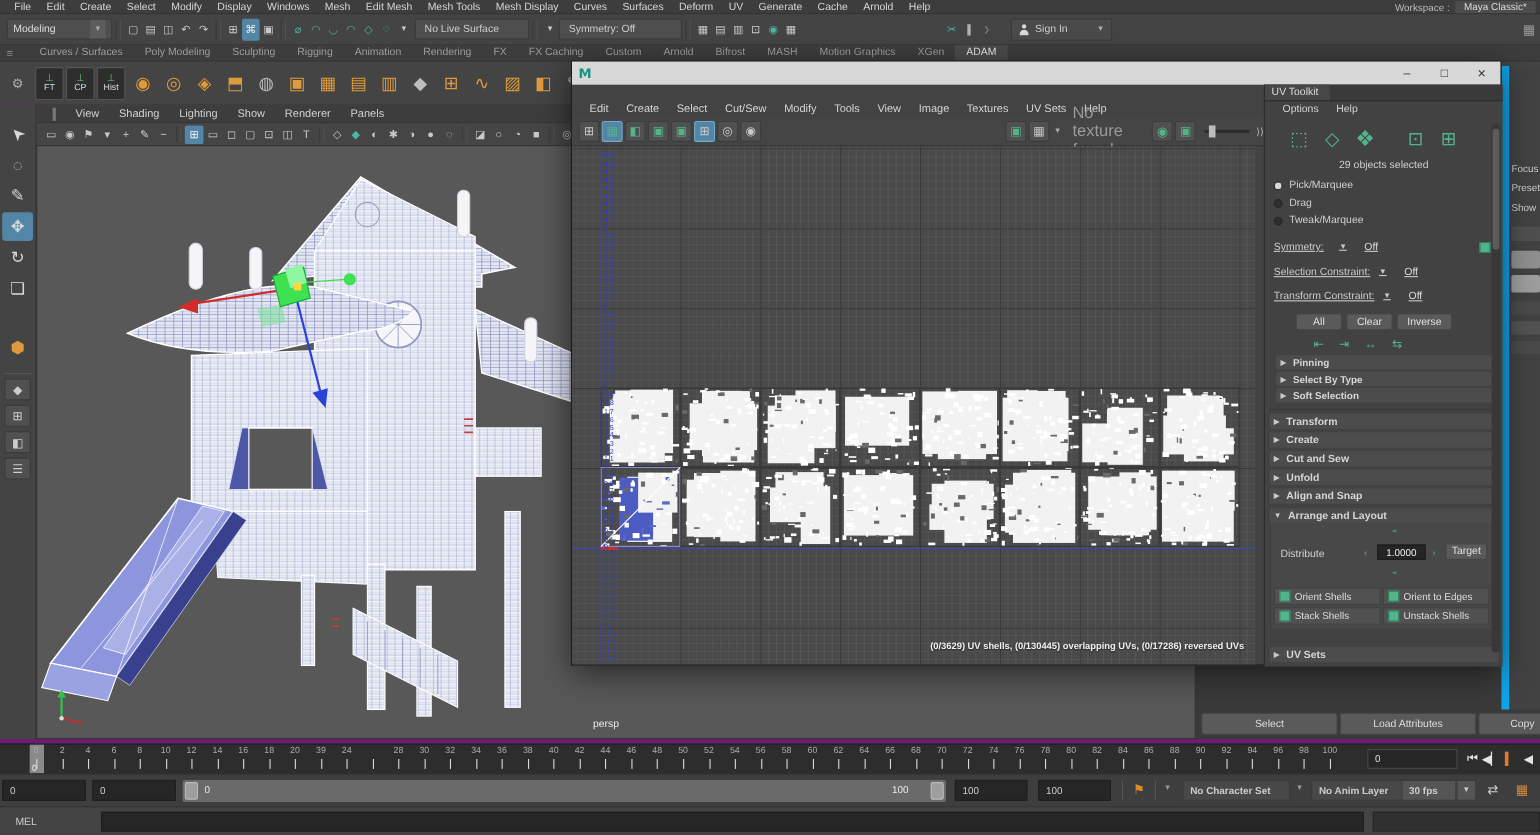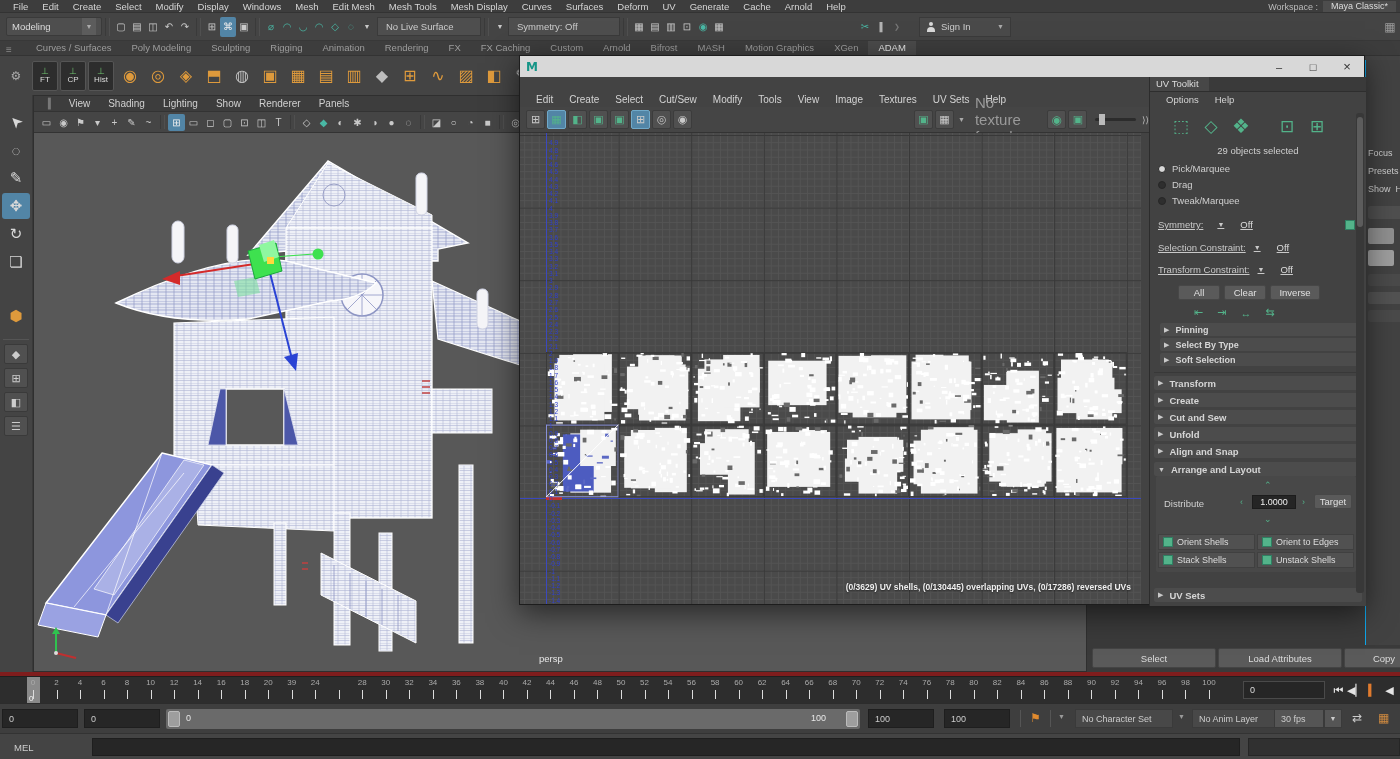--- a/index.html
+++ b/index.html
@@ -1,17 +1,17 @@
 <!DOCTYPE html>
 <html><head>
 <meta charset="utf-8">
 <style>
   *{margin:0;padding:0;box-sizing:border-box;}
   html,body{background:#2b2b2b;}
-  #root{position:relative;width:1400px;height:759px;overflow:hidden;background:#7f1d1d;
+  #root{position:relative;width:1400px;height:759px;overflow:hidden;background:#701a75;
         font-family:"Liberation Sans",sans-serif;color:#ccc;-webkit-font-smoothing:antialiased;}
   .abs{position:absolute;}
   .row{display:flex;align-items:center;}
   
   #menubar{left:0;top:0;width:1400px;height:13px;background:#3d3d3d;display:flex;align-items:center;
            font-size:9.5px;color:#d6d6d6;padding-left:6px;gap:0;border-bottom:1px solid #333;}
   #menubar .mi{padding:0 7px;cursor:default;}
   #workspace{position:absolute;right:4px;top:0;height:13px;display:flex;align-items:center;font-size:9px;color:#bbb;gap:5px;}
   #workspace .wsval{background:#4d4d4d;padding:0 8px;height:11px;line-height:11px;color:#ddd;}
   
@@ -57,21 +57,21 @@
   #panelmenus .mi{padding:0 9px;}
   #vpicons{height:21px;background:#454545;display:flex;align-items:center;padding-left:4px;border-bottom:1px solid #333;}
   #vpicons .icon{width:17px;height:17px;font-size:10px;}
   #vpicons .icon.tealg{color:#49b8a5;}
   #vpcanvas{position:relative;width:100%;height:539px;background:#585858;}
   #persp{position:absolute;left:505px;bottom:8px;font-size:9.5px;color:#e8e8e8;}
   
   #channelarea{left:1087px;top:95px;width:313px;height:577px;background:#3a3a3a;}
   .aebtn{position:absolute;height:20px;background:#5a5a5a;border:1px solid #444;border-radius:2px;
          display:flex;align-items:center;justify-content:center;font-size:9.5px;color:#ddd;overflow:hidden;}
-  #attrsliver{left:1365px;top:60px;width:35px;height:585px;background:#424242;overflow:hidden;border-left:1px solid #0ea5e9;}
+  #attrsliver{left:1365px;top:60px;width:35px;height:585px;background:#424242;overflow:hidden;border-left:7px solid #0ea5e9;}
   #attrsliver .lbl{position:absolute;left:2px;font-size:9px;color:#ccc;white-space:nowrap;}
   #attrsliver .box{position:absolute;left:2px;width:40px;background:#505050;border-radius:2px;}
   
   #uvwin{left:519px;top:55px;width:846px;height:550px;background:#434343;border:1px solid #1d1d1d;
          box-shadow:0 8px 28px rgba(0,0,0,.55);}
   #uvtitle{height:21px;background:#d8d8d8;display:flex;align-items:center;padding-left:6px;}
   #uvtitle .mico{color:#159587;font-weight:bold;font-size:12px;font-family:"DejaVu Sans",sans-serif;}
   .winbtn{position:absolute;top:0;width:34px;height:21px;display:flex;align-items:center;justify-content:center;
           color:#333;font-size:11px;}
   #uvheader{position:absolute;left:0;top:21px;width:629px;height:15px;background:#3a3a3a;border-bottom:1px solid #2e2e2e;}
@@ -143,21 +143,21 @@
       color:#e4e4e4;font-size:11px;}
   
   #rangerow{left:0;top:703px;width:1400px;height:30px;background:#3e3e3e;border-top:1px solid #2c2c2c;}
   .rfield{position:absolute;top:5px;height:19px;background:#262626;border:1px solid #1e1e1e;color:#ccc;
           font-size:9px;display:flex;align-items:center;padding-left:6px;}
   #rgroove{position:absolute;left:166px;top:5px;width:694px;height:20px;background:#6a6a6a;border-radius:2px;}
   .rhandle{position:absolute;top:2px;width:12px;height:16px;background:#9e9e9e;border:1px solid #bbb;border-radius:2px;}
   .rlab{position:absolute;top:4px;font-size:9px;color:#e8e8e8;}
   .rsep{position:absolute;top:6px;width:1px;height:17px;background:#2e2e2e;border-right:1px solid #555;}
   .rddl{position:absolute;top:5px;height:19px;background:#484848;border:1px solid #3a3a3a;color:#ccc;font-size:9px;
-        display:flex;align-items:center;padding:0 6px;}
+        display:flex;align-items:center;padding:0 6px;font-weight:bold;}
   
   #cmdline{left:0;top:733px;width:1400px;height:26px;background:#444;border-top:1px solid #333;}
   #melinput{position:absolute;left:92px;top:4px;width:1148px;height:18px;background:#262626;border:1px solid #1e1e1e;}
   #melout{position:absolute;left:1248px;top:4px;width:152px;height:18px;background:#303030;border:1px solid #262626;}
 </style>
 </head>
 <body>
 
 <div id="root">
 

